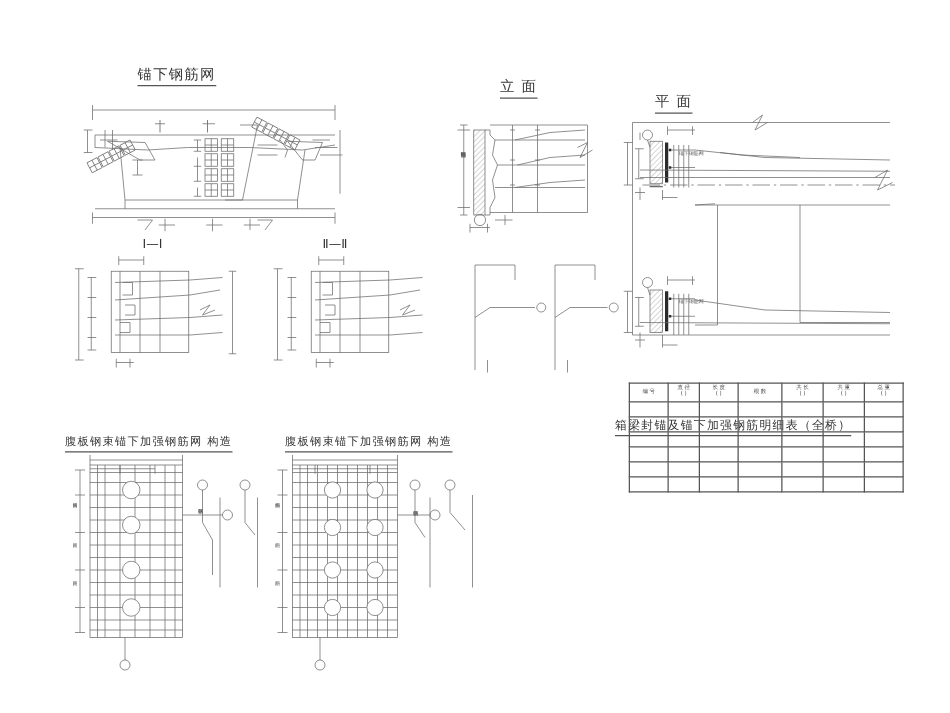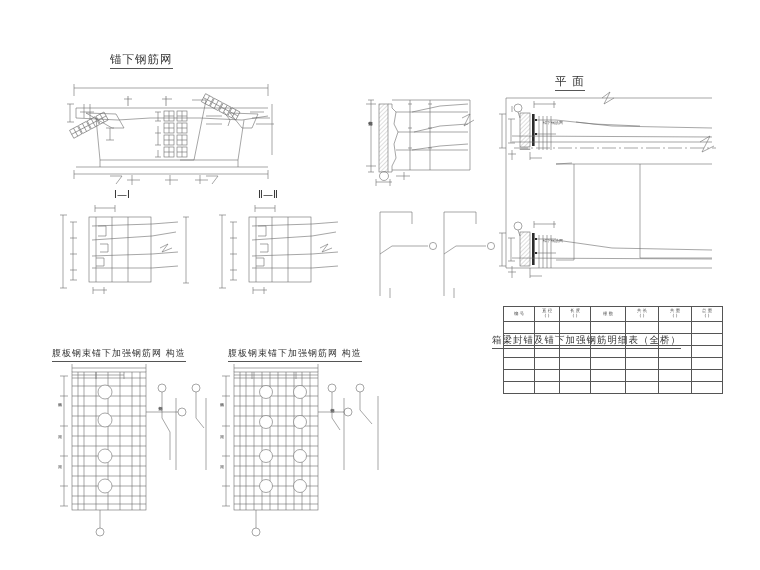--- a/index.html
+++ b/index.html
@@ -30,23 +30,26 @@
 </style>
 </head>
 <body>
 
 <div id="sheet">
 
   <div class="lbl-abs" style="left:110px;top:48px;width:170px;">
     <span class="ttl u">锚下钢筋网</span>
   </div>
 
-
-
-  <div class="lbl-abs" style="left:555px;top:70px;width:90px;">
+  <div class="lbl-abs" style="left:400px;top:58px;width:90px;">
+    <span class="ttl u">立 面</span>
+  </div>
+
+
+  <div class="lbl-abs" style="left:524px;top:70px;width:90px;">
     <span class="ttl u">平 面</span>
   </div>
 
   <div class="lbl-abs" style="left:114px;top:183px;width:60px;">
     <span class="roman"><span>Ⅰ—Ⅰ</span></span>
   </div>
 
   <div class="lbl-abs" style="left:258px;top:183px;width:60px;">
     <span class="roman"><span>Ⅱ—Ⅱ</span></span>
   </div>

